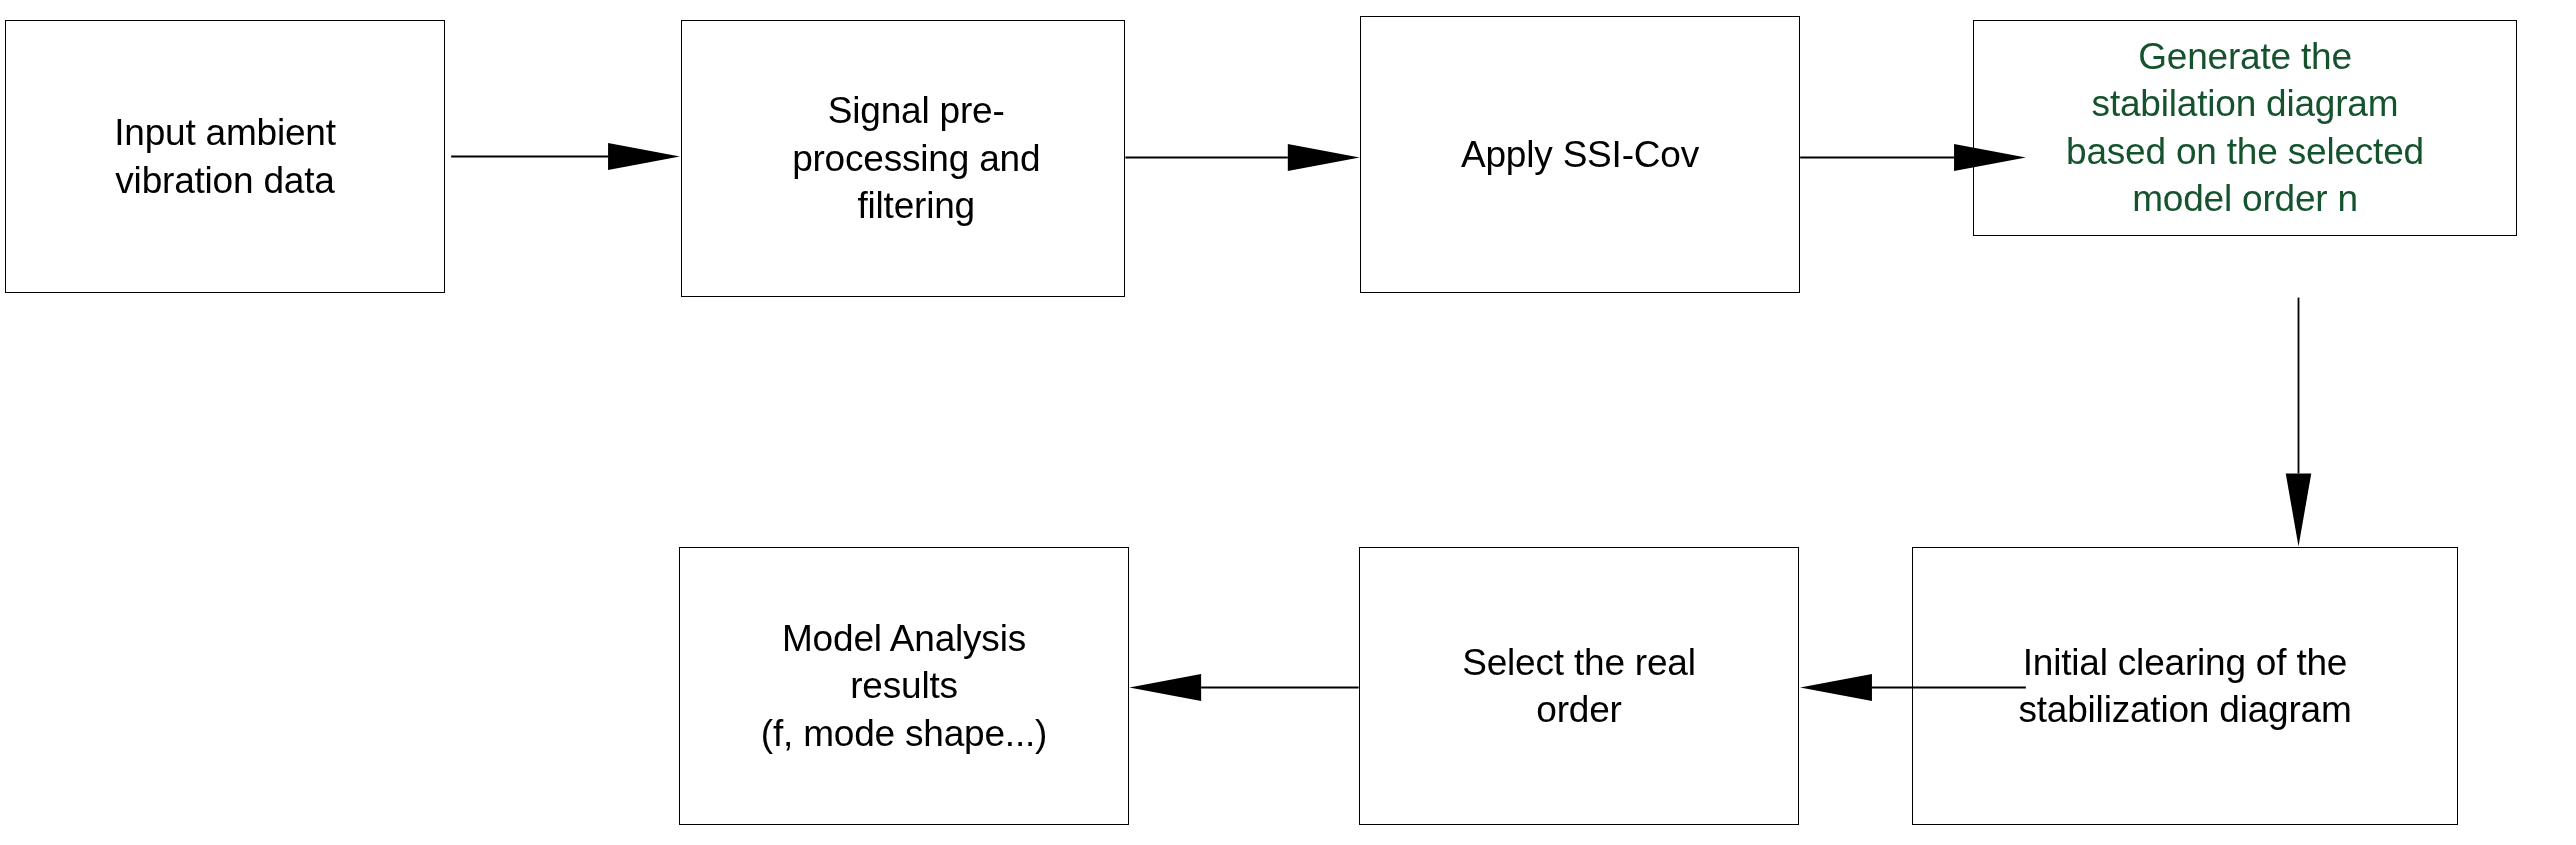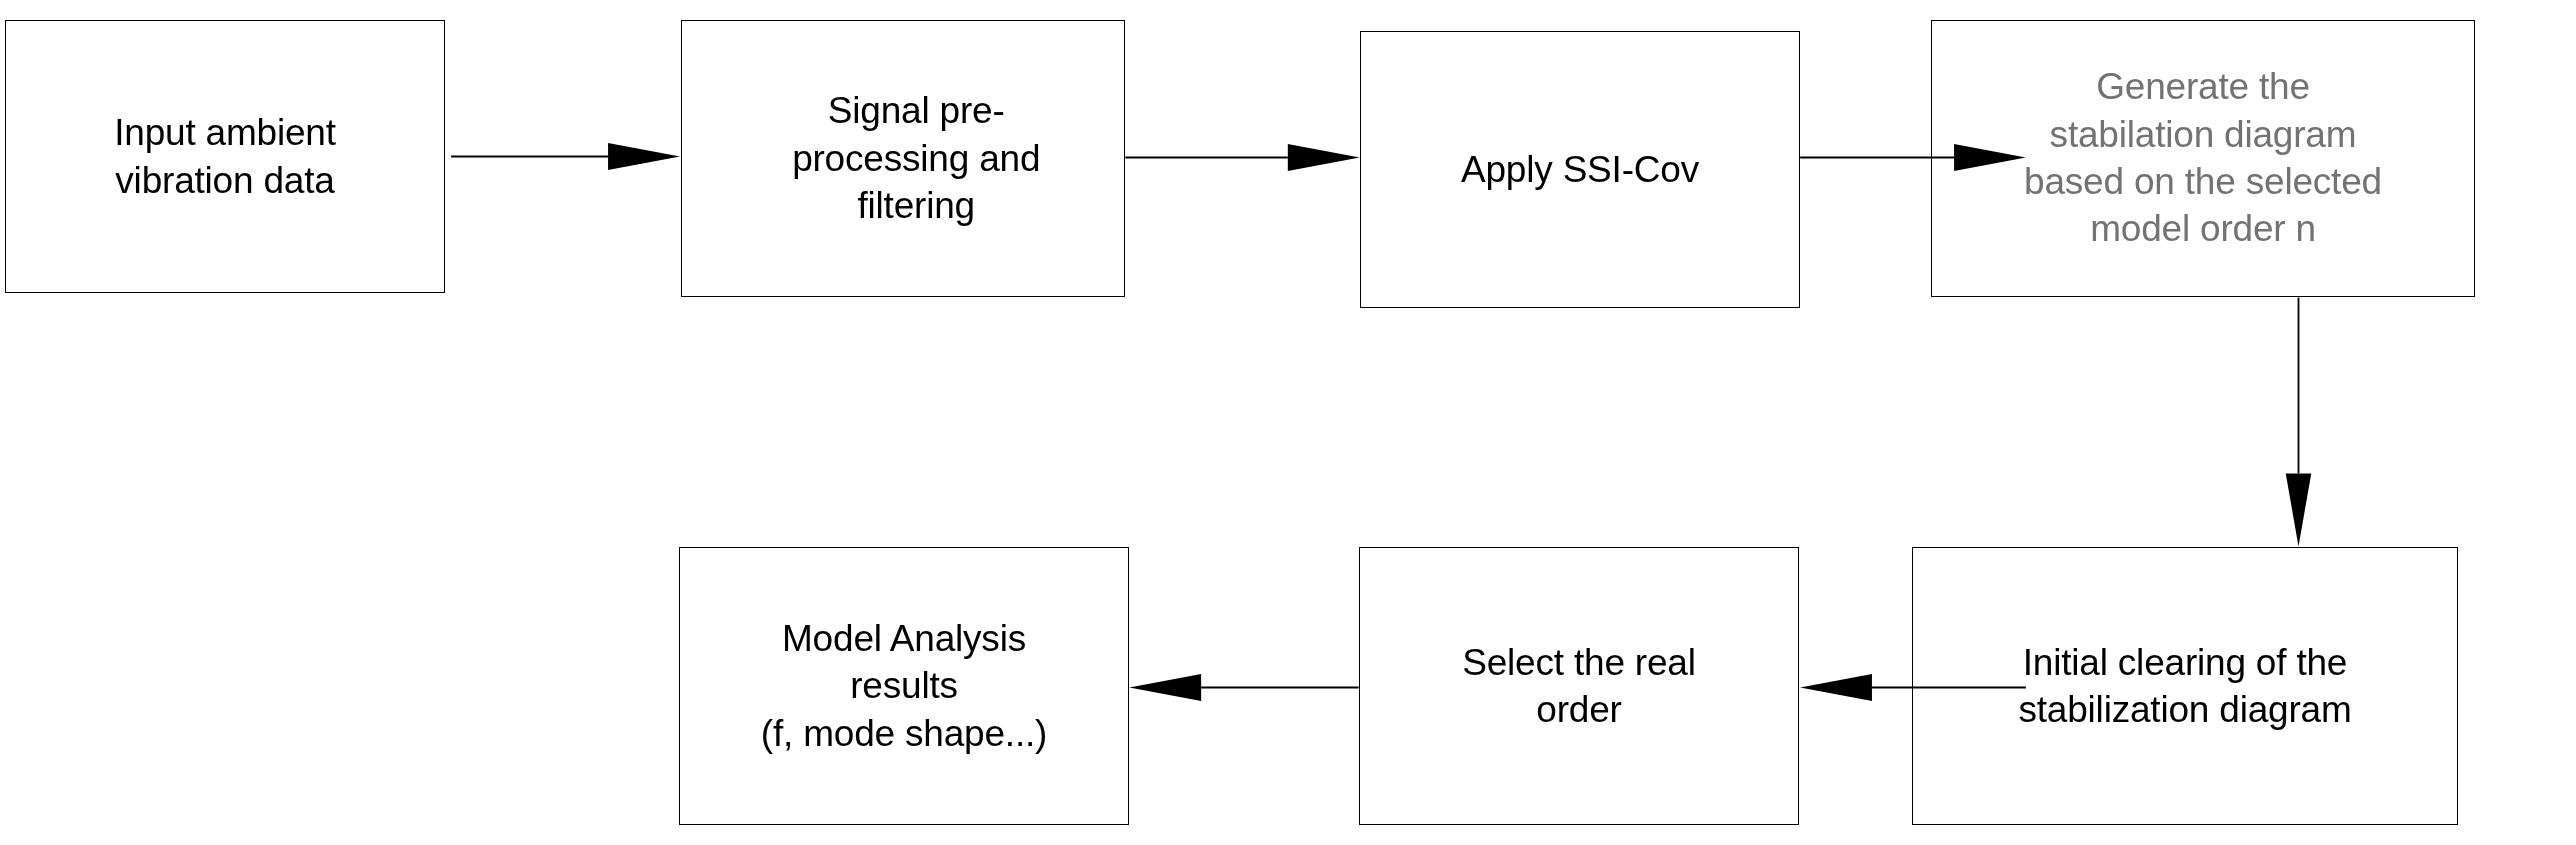--- a/index.html
+++ b/index.html
@@ -52,25 +52,25 @@
     <span class="label">Input ambient
 vibration data</span>
   </div>
 
   <div class="node" style="left: 681px; top: 20px; width: 444px; height: 277px; border-color: rgb(0, 0, 0); color: rgb(0, 0, 0); padding-left: 35px;">
     <span class="label">Signal pre-
 processing and
 filtering</span>
   </div>
 
-  <div class="node" style="left: 1360px; top: 31px; width: 440px; height: 277px; border-color: rgb(0, 0, 0); color: rgb(0, 0, 0);">
+  <div class="node" style="left: 1360px; top: 16px; width: 440px; height: 277px; border-color: rgb(0, 0, 0); color: rgb(0, 0, 0);">
     <span class="label">Apply SSI-Cov</span>
   </div>
 
-  <div class="node" style="left: 1931px; top: 19.6px; width: 544px; height: 277px; border-color: rgb(0, 0, 0); color: #737373;">
+  <div class="node" style="left: 1973px; top: 19.6px; width: 544px; height: 216px; border-color: rgb(0, 0, 0); color: #14532d;">
     <span class="label">Generate the
 stabilation diagram
 based on the selected
 model order n</span>
   </div>
 
   <div class="node" style="left: 1912px; top: 547px; width: 546px; height: 278px; border-color: rgb(0, 0, 0); color: rgb(0, 0, 0);">
     <span class="label">Initial clearing of the
 stabilization diagram</span>
   </div>

